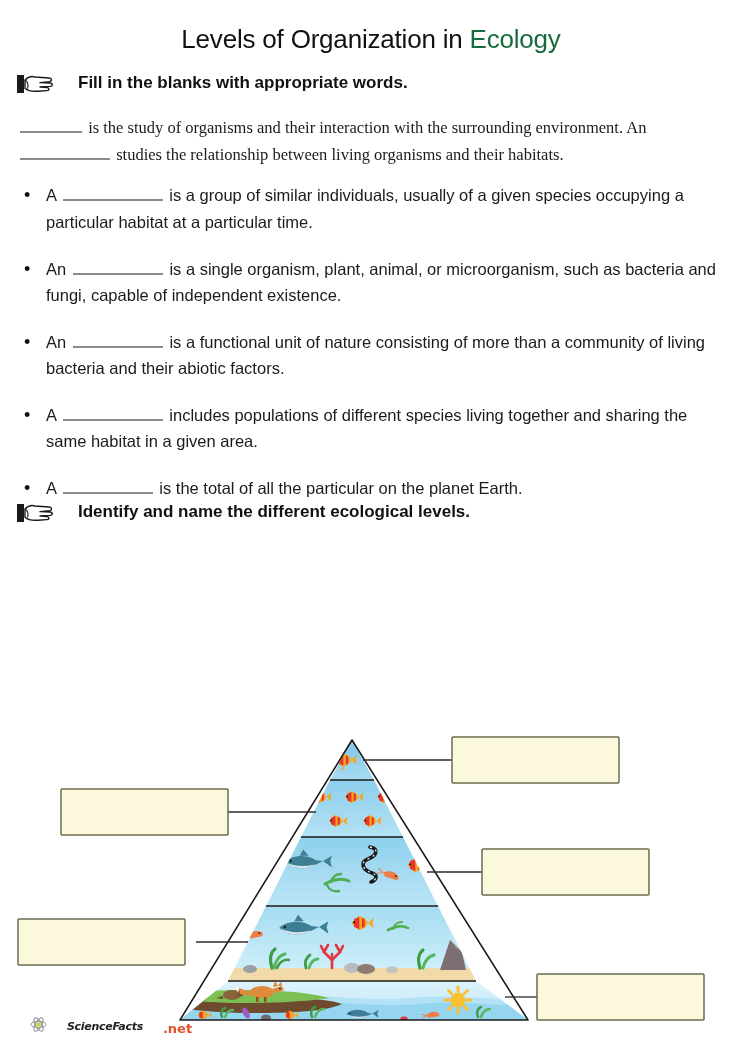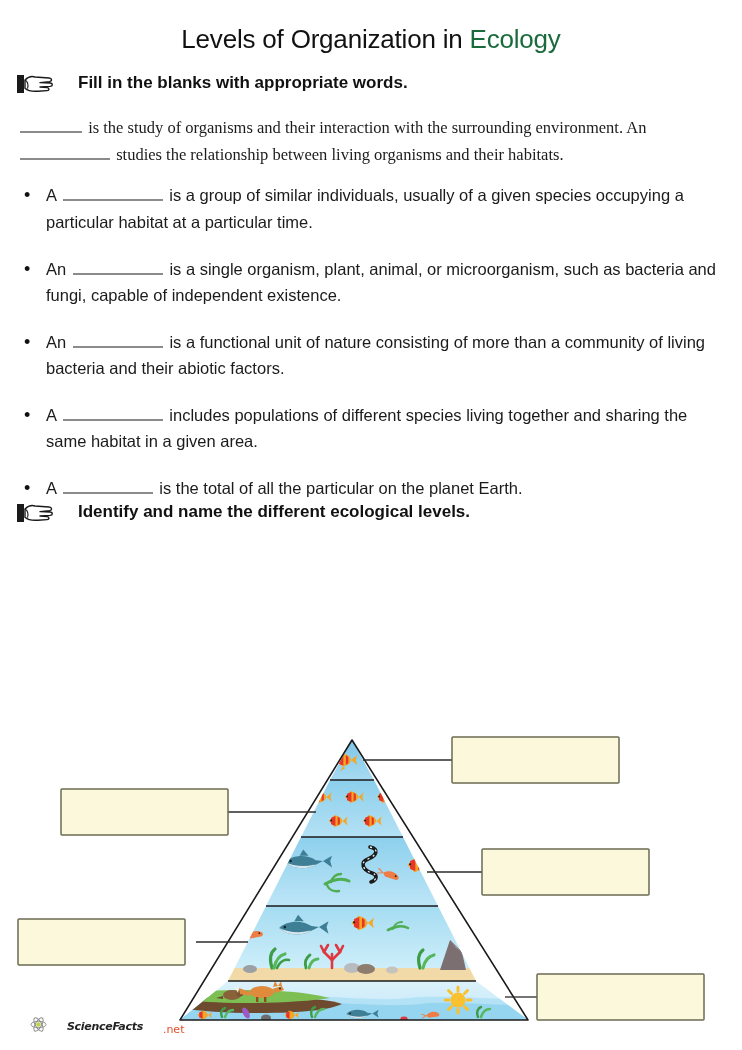--- a/index.html
+++ b/index.html
@@ -114,22 +114,22 @@
   .logo-text {
     font-family: "DejaVu Sans", sans-serif;
     font-size: 11px;
     font-weight: bold;
     font-style: italic;
     color: #232323;
     letter-spacing: -0.3px;
   }
   .logo-tld {
     font-family: "DejaVu Sans", sans-serif;
-    font-size: 11px;
-    font-weight: normal;
+    font-size: 13px;
+    font-weight: bold;
     color: #e2502a;
     align-self: flex-end;
     padding-bottom: 1px;
   }
 </style>
 </head>
 <body>
 
 <div class="page">
 

